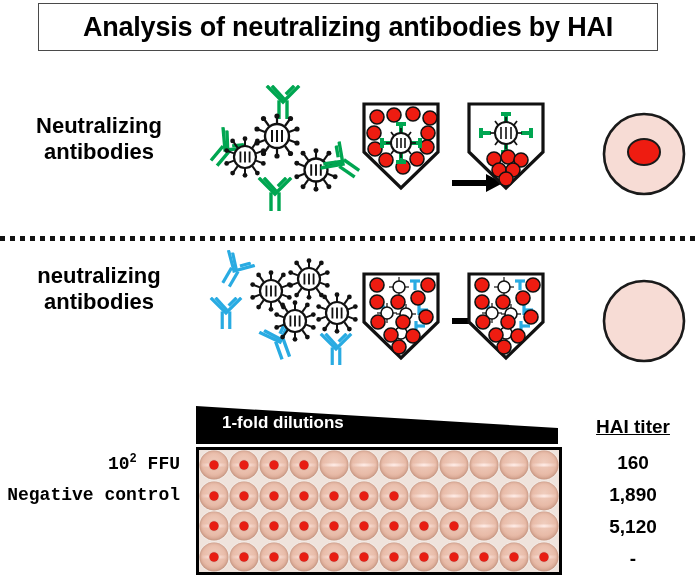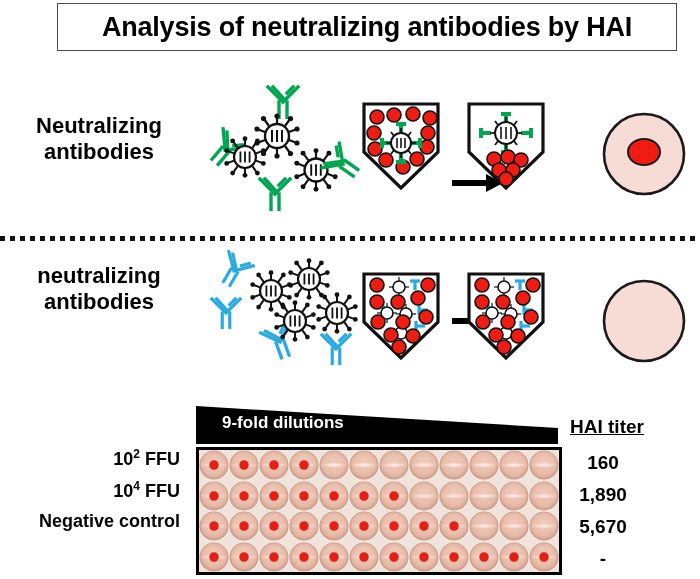--- a/index.html
+++ b/index.html
@@ -13,21 +13,20 @@
   }
   .fig{position:relative;width:700px;height:579px;}
 
   
   .title-box{
     position:absolute;left:38px;top:3px;width:620px;height:48px;
     border:1.5px solid #4a4a4a;
     background:#fff;
     display:flex;align-items:center;justify-content:center;
     box-sizing:border-box;
-    margin-left:19px;
   }
   .title-text{
     font-size:27px;font-weight:bold;letter-spacing:-0.2px;white-space:nowrap;
   }
 
   
   .panel-label{
     position:absolute;
     font-size:22px;font-weight:bold;line-height:1.18;
     text-align:center;
@@ -103,34 +102,34 @@
     background:linear-gradient(to right,rgba(255,255,255,0),rgba(255,235,230,.95),rgba(255,255,255,0));
   }
   .well .button{
     position:absolute;left:50%;top:50%;transform:translate(-50%,-50%);
     width:9px;height:9px;border-radius:50%;
     background:#e81d13;
     box-shadow:0 0 1px rgba(120,0,0,.8);
   }
   .plate-row-labels{position:absolute;left:0px;top:447px;width:188px;height:128px;}
   .plate-row-labels .cell{
-    height:32px;display:flex;justify-content:flex-end;
+    height:32px;display:flex;align-items:center;justify-content:flex-end;
     padding-right:8px;box-sizing:border-box;
-    font-size:18px;font-weight:bold;white-space:nowrap;
+    font-size:18px;font-weight:bold;white-space:nowrap;font-family:Liberation Mono, monospace;
   }
   .plate-row-labels .cell sup{font-size:12px;vertical-align:super;}
 
   
-  .titer-col{position:absolute;left:540px;top:416px;width:134px;}
+  .titer-col{position:absolute;left:566px;top:416px;width:134px;}
   .titer-head{
     text-align:center;font-size:19px;font-weight:bold;
     text-decoration:underline;
     padding-bottom:4px;
   }
-  .titer-list{position:absolute;left:536px;top:447px;width:134px;height:128px;text-align:right;}
+  .titer-list{position:absolute;left:566px;top:447px;width:134px;height:128px;text-align:right;}
   .titer-list .cell{
     height:32px;display:flex;align-items:center;justify-content:center;
     font-size:19px;font-weight:bold;
   }
 </style>
 </head>
 <body>
 
 <div class="fig">
 
@@ -722,31 +721,28 @@
     <svg width="88" height="88" viewBox="0 0 88 88">
       <circle cx="44" cy="44" r="40" fill="#F7DCD5" stroke="#1a1a1a" stroke-width="2.6"></circle>
     </svg>
   </div>
 
   <div class="dil-banner">
     <svg width="366" height="42" viewBox="0 0 366 42" preserveAspectRatio="none">
       <path d="M0 0 H366 L366 40 L0 40 Z" fill="none"></path>
       <path d="M0 2 L362 24 L362 40 L0 40 Z" fill="#000"></path>
     </svg>
-    <div class="dil-text">9-fold dilutions</div>
+    <div class="dil-text">1-fold dilutions</div>
   </div>
 
   <div class="plate-row-labels">
     <div class="cell">
       <span>10<sup>2</sup> FFU</span>
     </div>
     <div class="cell">
-      <span>10<sup>4</sup> FFU</span>
-    </div>
-    <div class="cell">
       <span>Negative control</span>
     </div>
   </div>
 
   <div class="plate">
     <div class="plate-grid" id="plate-grid">
         <div class="well">
           <div class="cup"></div>
           <div class="streak"></div>
           <div class="button"></div>
@@ -972,17 +968,17 @@
         </div>
       </div>
   </div>
 
   <div class="titer-col">
     <div class="titer-head">HAI titer</div>
   </div>
   <div class="titer-list">
     <div class="cell">160</div>
     <div class="cell">1,890</div>
-    <div class="cell">5,670</div>
+    <div class="cell">5,120</div>
     <div class="cell">-</div>
   </div>
 
 </div>
 
 </body></html>

